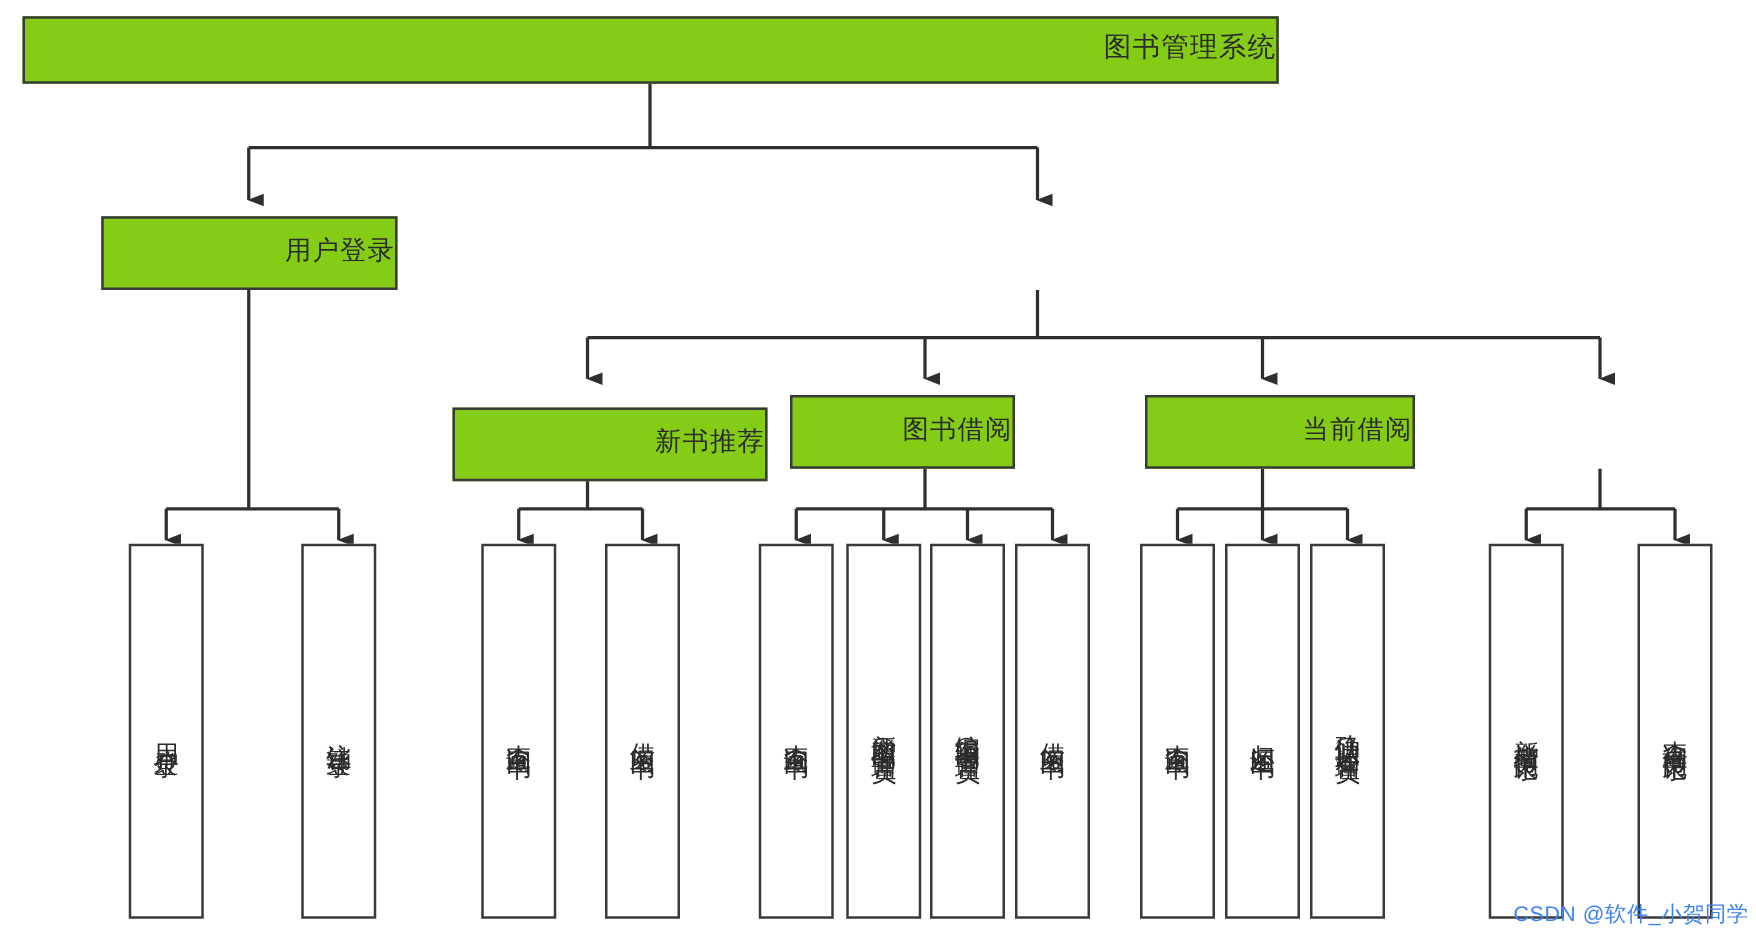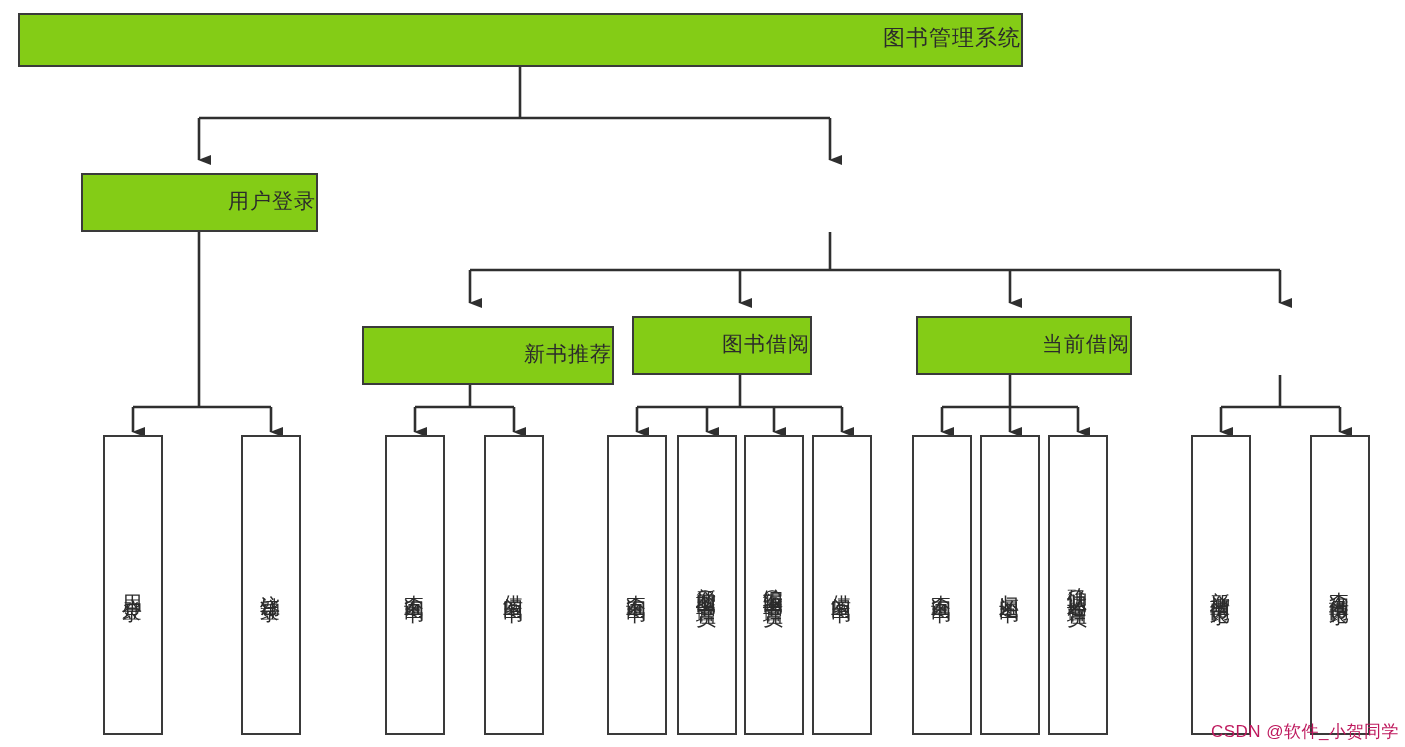--- a/index.html
+++ b/index.html
@@ -13,21 +13,21 @@
   .node-label{color:#2b2b2b;line-height:1.12;white-space:nowrap;}
   .h-label{font-size:21px;letter-spacing:1px;}
   .root-label{font-size:22px;letter-spacing:1px;}
   .leaf-box{position:absolute;box-sizing:border-box;background:#ffffff;
             border:2px solid #3a3a3a;display:flex;align-items:center;
             justify-content:center;overflow:hidden;}
   .v-label{writing-mode:vertical-rl;text-orientation:upright;
            font-size:20px;letter-spacing:3px;color:#2b2b2b;
            display:block;text-align:center;}
   #watermark{position:absolute;right:6px;bottom:4px;font-size:17px;
-             color:#be185d;letter-spacing:0.5px;white-space:nowrap;}
+             color:#3b82f6;letter-spacing:0.5px;white-space:nowrap;}
 </style>
 </head>
 <body>
 
 <div id="diagram-root">
 
   <svg class="layer" viewBox="0 0 1405 747" xmlns="http://www.w3.org/2000/svg">
     <defs>
       <marker id="arw" markerWidth="11" markerHeight="13" refX="5.5" refY="12" orient="auto" markerUnits="userSpaceOnUse">
         <path d="M0.5,0 L10.5,0 L5.5,13 Z" fill="#2f2f2f"></path>

